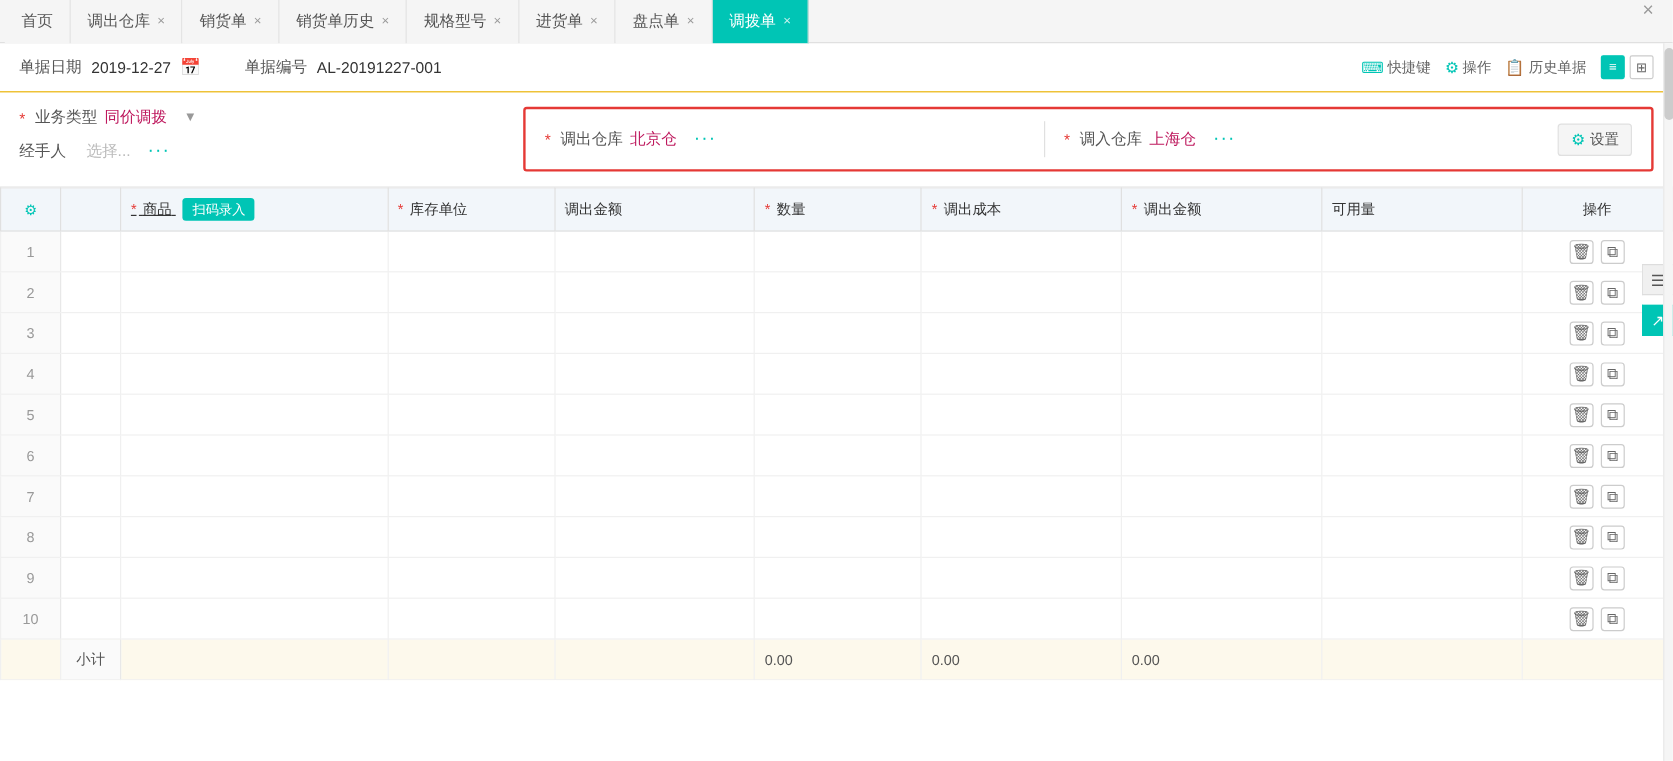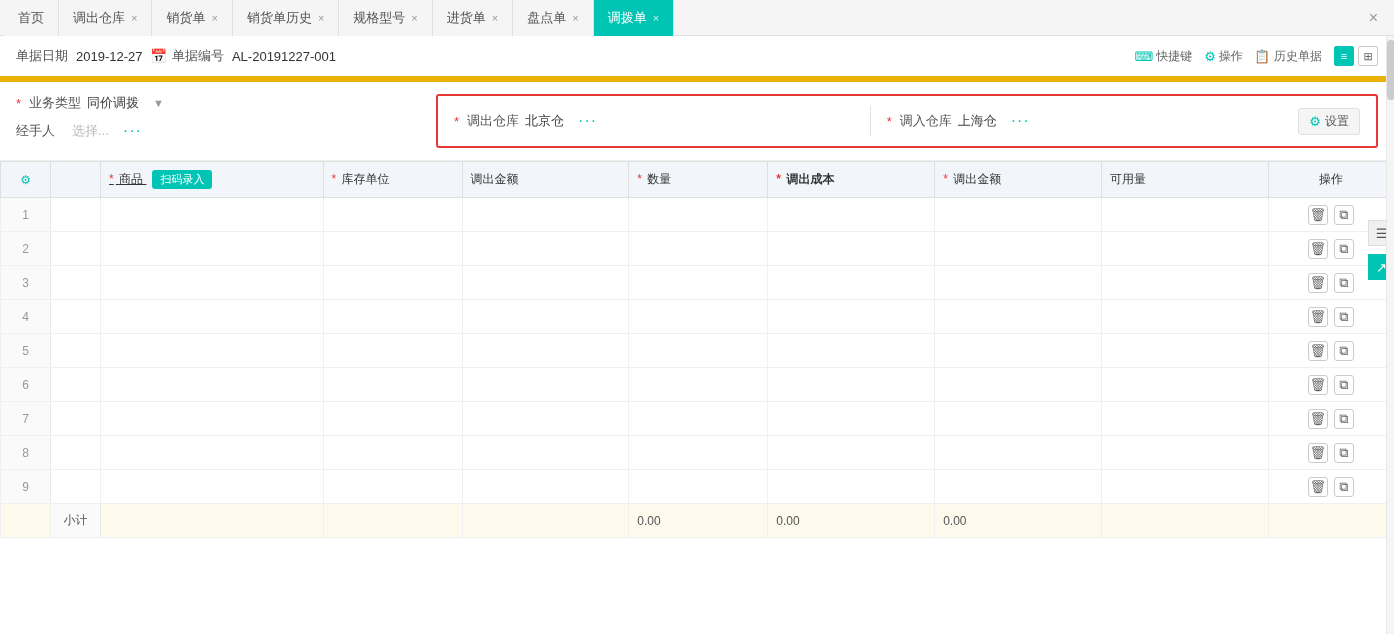--- a/index.html
+++ b/index.html
@@ -1,21 +1,20 @@
 <!DOCTYPE html>
 <html><head>
   <meta charset="utf-8">
   <style>
     * { box-sizing: border-box; margin: 0; padding: 0; }
     body { font-family: 'Microsoft YaHei', Arial, sans-serif; font-size: 13px; background: #fff; color: #333; overflow: hidden; }
     
     
     .tab-bar {
       display: flex;
-      align-items: center;
       border-bottom: 1px solid #e0e0e0;
       background: #f5f5f5;
       height: 36px;
       padding: 0 4px;
     }
     .tab {
       display: flex;
       align-items: center;
       padding: 0 14px;
       height: 36px;
@@ -49,22 +48,22 @@
       font-size: 16px;
       color: #999;
       cursor: pointer;
     }
 
     
     .header-row {
       display: flex;
       align-items: center;
       padding: 10px 16px;
-      border-bottom: 6px solid #eab308;
-      gap: 4px;
+      border-bottom: 1px solid #eab308;
+      gap: 36px;
     }
     .header-field {
       display: flex;
       align-items: center;
       gap: 8px;
       font-size: 13px;
     }
     .header-label {
       color: #555;
     }
@@ -146,21 +145,21 @@
     }
     .required-star {
       color: #e53935;
       margin-right: 2px;
     }
     .field-label {
       color: #555;
       min-width: 50px;
     }
     .field-value {
-      color: #404040;
+      color: #be185d;
     }
     .dropdown-arrow {
       color: #999;
       font-size: 11px;
       margin-left: 8px;
       cursor: pointer;
     }
     .more-btn {
       color: #00c5b5;
       cursor: pointer;
@@ -262,21 +261,20 @@
       width: 100px;
     }
     .col-spec {
       width: 120px;
     }
     .col-qty {
       width: 100px;
     }
     .col-cost {
       width: 120px;
-      font-weight: bold;
     }
     .col-amount {
       width: 120px;
     }
     .col-avail {
       width: 120px;
     }
     .col-op {
       width: 90px;
       text-align: center;
@@ -620,20 +618,37 @@
           <td></td>
           <td class="col-op">
             <div class="op-icons">
               <span class="op-icon">🗑</span>
               <span class="op-icon">⧉</span>
             </div>
           </td>
         </tr>
       <tr>
           <td class="row-num">9</td>
+          <td></td>
+          <td></td>
+          <td></td>
+          <td></td>
+          <td></td>
+          <td></td>
+          <td></td>
+          <td></td>
+          <td class="col-op">
+            <div class="op-icons">
+              <span class="op-icon">🗑</span>
+              <span class="op-icon">⧉</span>
+            </div>
+          </td>
+        </tr>
+      <tr>
+          <td class="row-num">10</td>
           <td></td>
           <td></td>
           <td></td>
           <td></td>
           <td></td>
           <td></td>
           <td></td>
           <td></td>
           <td class="col-op">
             <div class="op-icons">

